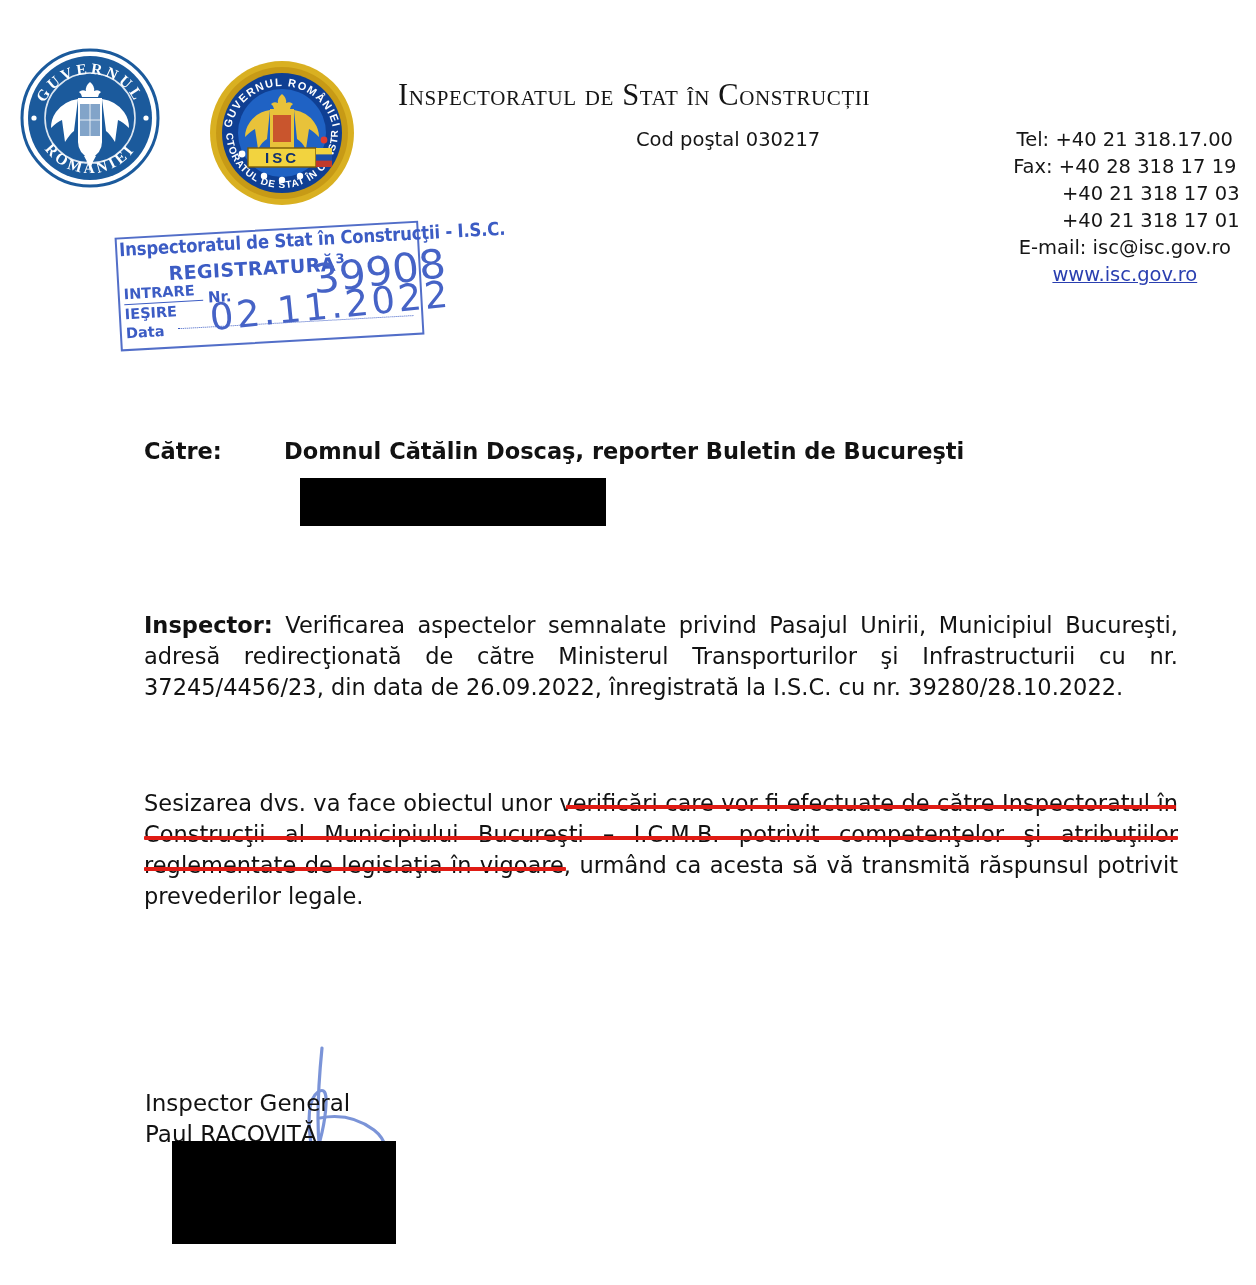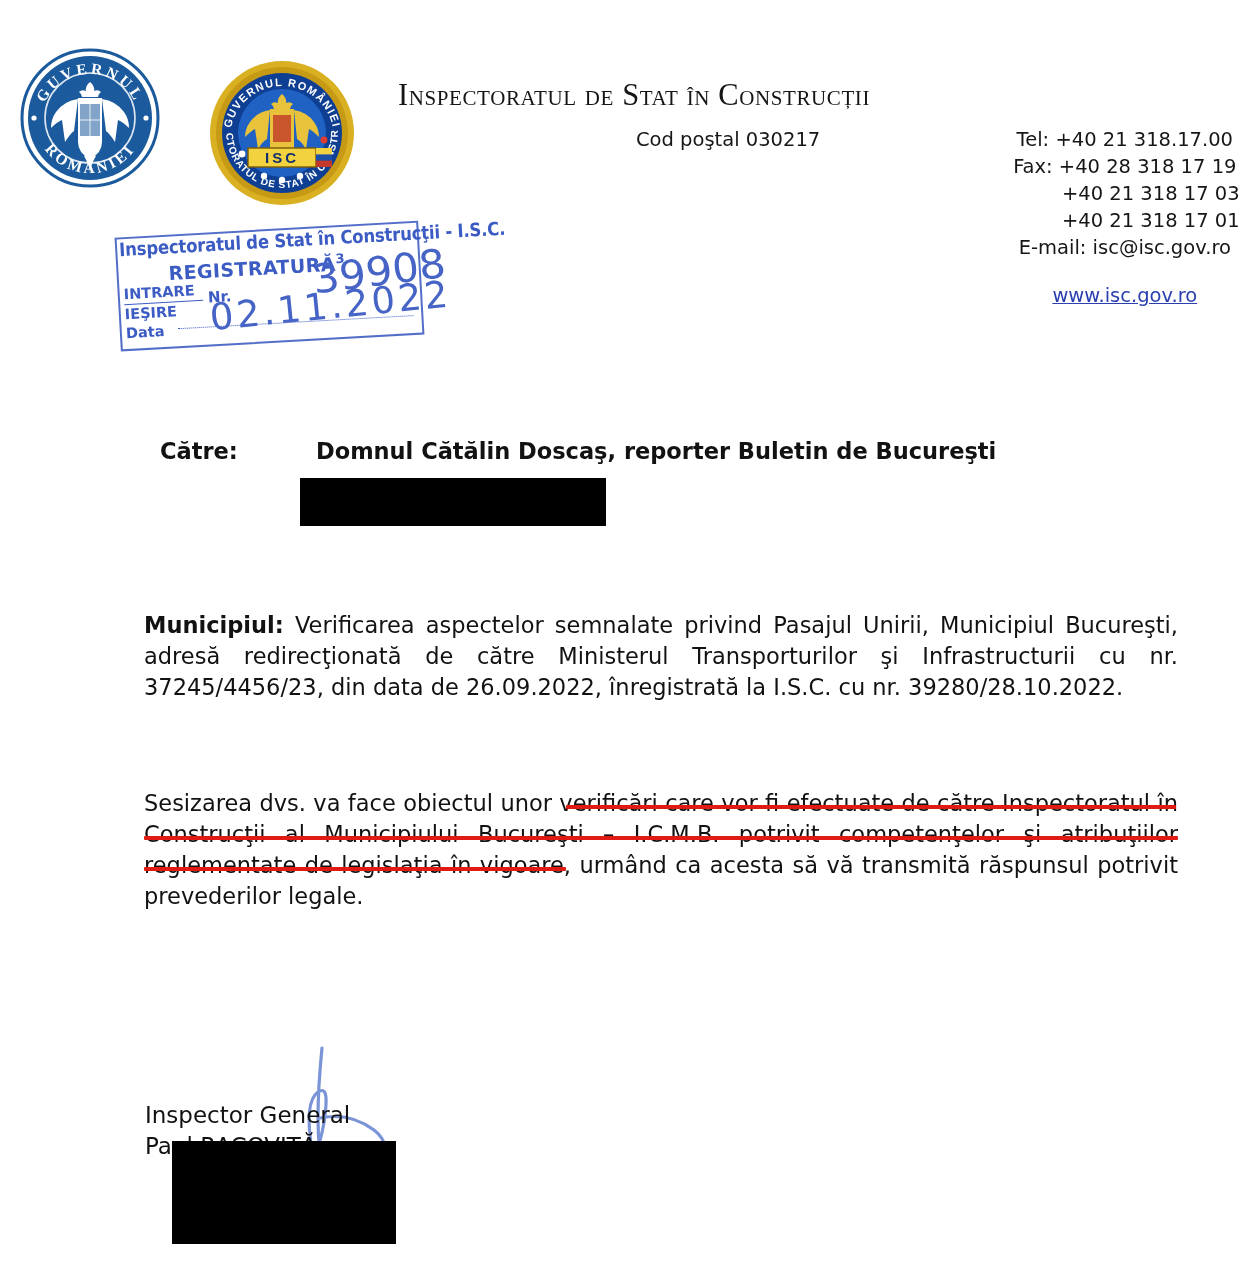--- a/index.html
+++ b/index.html
@@ -68,21 +68,20 @@
     color: #161616;
     white-space: nowrap;
     text-align: center;
   }
   .contact-block .indent {
     padding-left: 52px;
   }
   .weblink {
     color: #2a3fb0;
     text-decoration: underline;
-    margin-top: 21px;
   }
 
   
   .stamp {
     position: absolute;
     left: 108px;
     top: 228px;
     width: 318px;
     height: 132px;
     transform: rotate(-3.2deg);
@@ -180,25 +179,24 @@
   }
 
   
   .label-catre {
     position: absolute;
     left: 144px;
     top: 438px;
     font-size: 22.5px;
     font-weight: bold;
     color: #121212;
-    margin-left: 16px;
   }
   .recipient {
     position: absolute;
-    left: 316px;
+    left: 284px;
     top: 438px;
     font-size: 22.5px;
     font-weight: bold;
     color: #121212;
     white-space: nowrap;
   }
 
   .redaction {
     position: absolute;
     background: #000000;
@@ -242,21 +240,20 @@
 
   
   .sig-title {
     position: absolute;
     left: 145px;
     top: 1088px;
     font-size: 23px;
     line-height: 31px;
     color: #121212;
     white-space: nowrap;
-    margin-top: 12px;
   }
   .signature-svg {
     position: absolute;
     left: 250px;
     top: 1040px;
     width: 210px;
     height: 170px;
     pointer-events: none;
   }
 </style>
@@ -370,21 +367,21 @@
     <div class="stamp-dots"></div>
     <div class="stamp-nr">39908</div>
     <div class="stamp-date">02.11.2022</div>
   </div>
 
   <div class="label-catre">Către:</div>
   <div class="recipient">Domnul Cătălin Doscaş, reporter Buletin de Bucureşti</div>
   <div class="redaction redaction-recipient"></div>
 
   <div class="para para-referitor">
-    <b>Municipiul:</b><span> Verificarea aspectelor semnalate privind Pasajul Unirii, Municipiul Bucureşti, adresă redirecţionată de către Ministerul Transporturilor şi Infrastructurii cu nr. 37245/4456/23, din data de 26.09.2022, înregistrată la I.S.C. cu nr. 39280/28.10.2022.</span>
+    <b>Inspector:</b><span> Verificarea aspectelor semnalate privind Pasajul Unirii, Municipiul Bucureşti, adresă redirecţionată de către Ministerul Transporturilor şi Infrastructurii cu nr. 37245/4456/23, din data de 26.09.2022, înregistrată la I.S.C. cu nr. 39280/28.10.2022.</span>
   </div>
 
   <div class="para para-body">Sesizarea dvs.  va face obiectul unor verificări care vor fi  efectuate de către Inspectoratul în Construcţii al Municipiului Bucureşti – I.C.M.B. potrivit competenţelor şi atribuţiilor reglementate de legislaţia în vigoare, urmând ca acesta să vă transmită răspunsul potrivit prevederilor legale.</div>
   <div class="uline u1"></div>
   <div class="uline u2"></div>
   <div class="uline u3"></div>
 
   <svg class="signature-svg" viewBox="0 0 210 170">
     <g fill="none" stroke="#7b94d8" stroke-width="3.2" stroke-linecap="round">
       <path d="M62 110 q-8 -48 6 -58 q9 -6 8 12 q-1 26 -14 62"></path>

